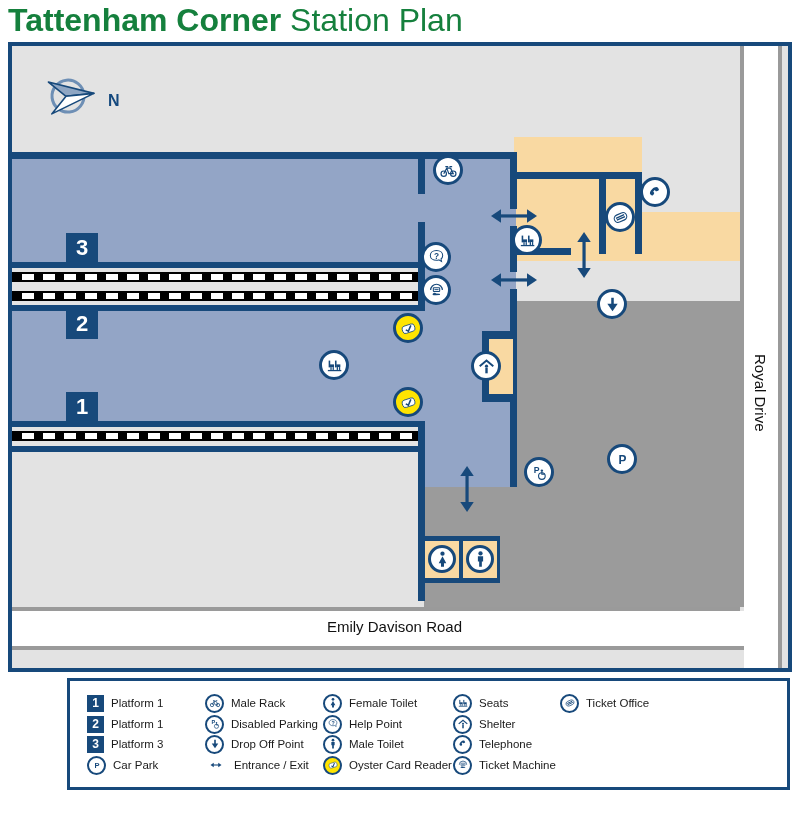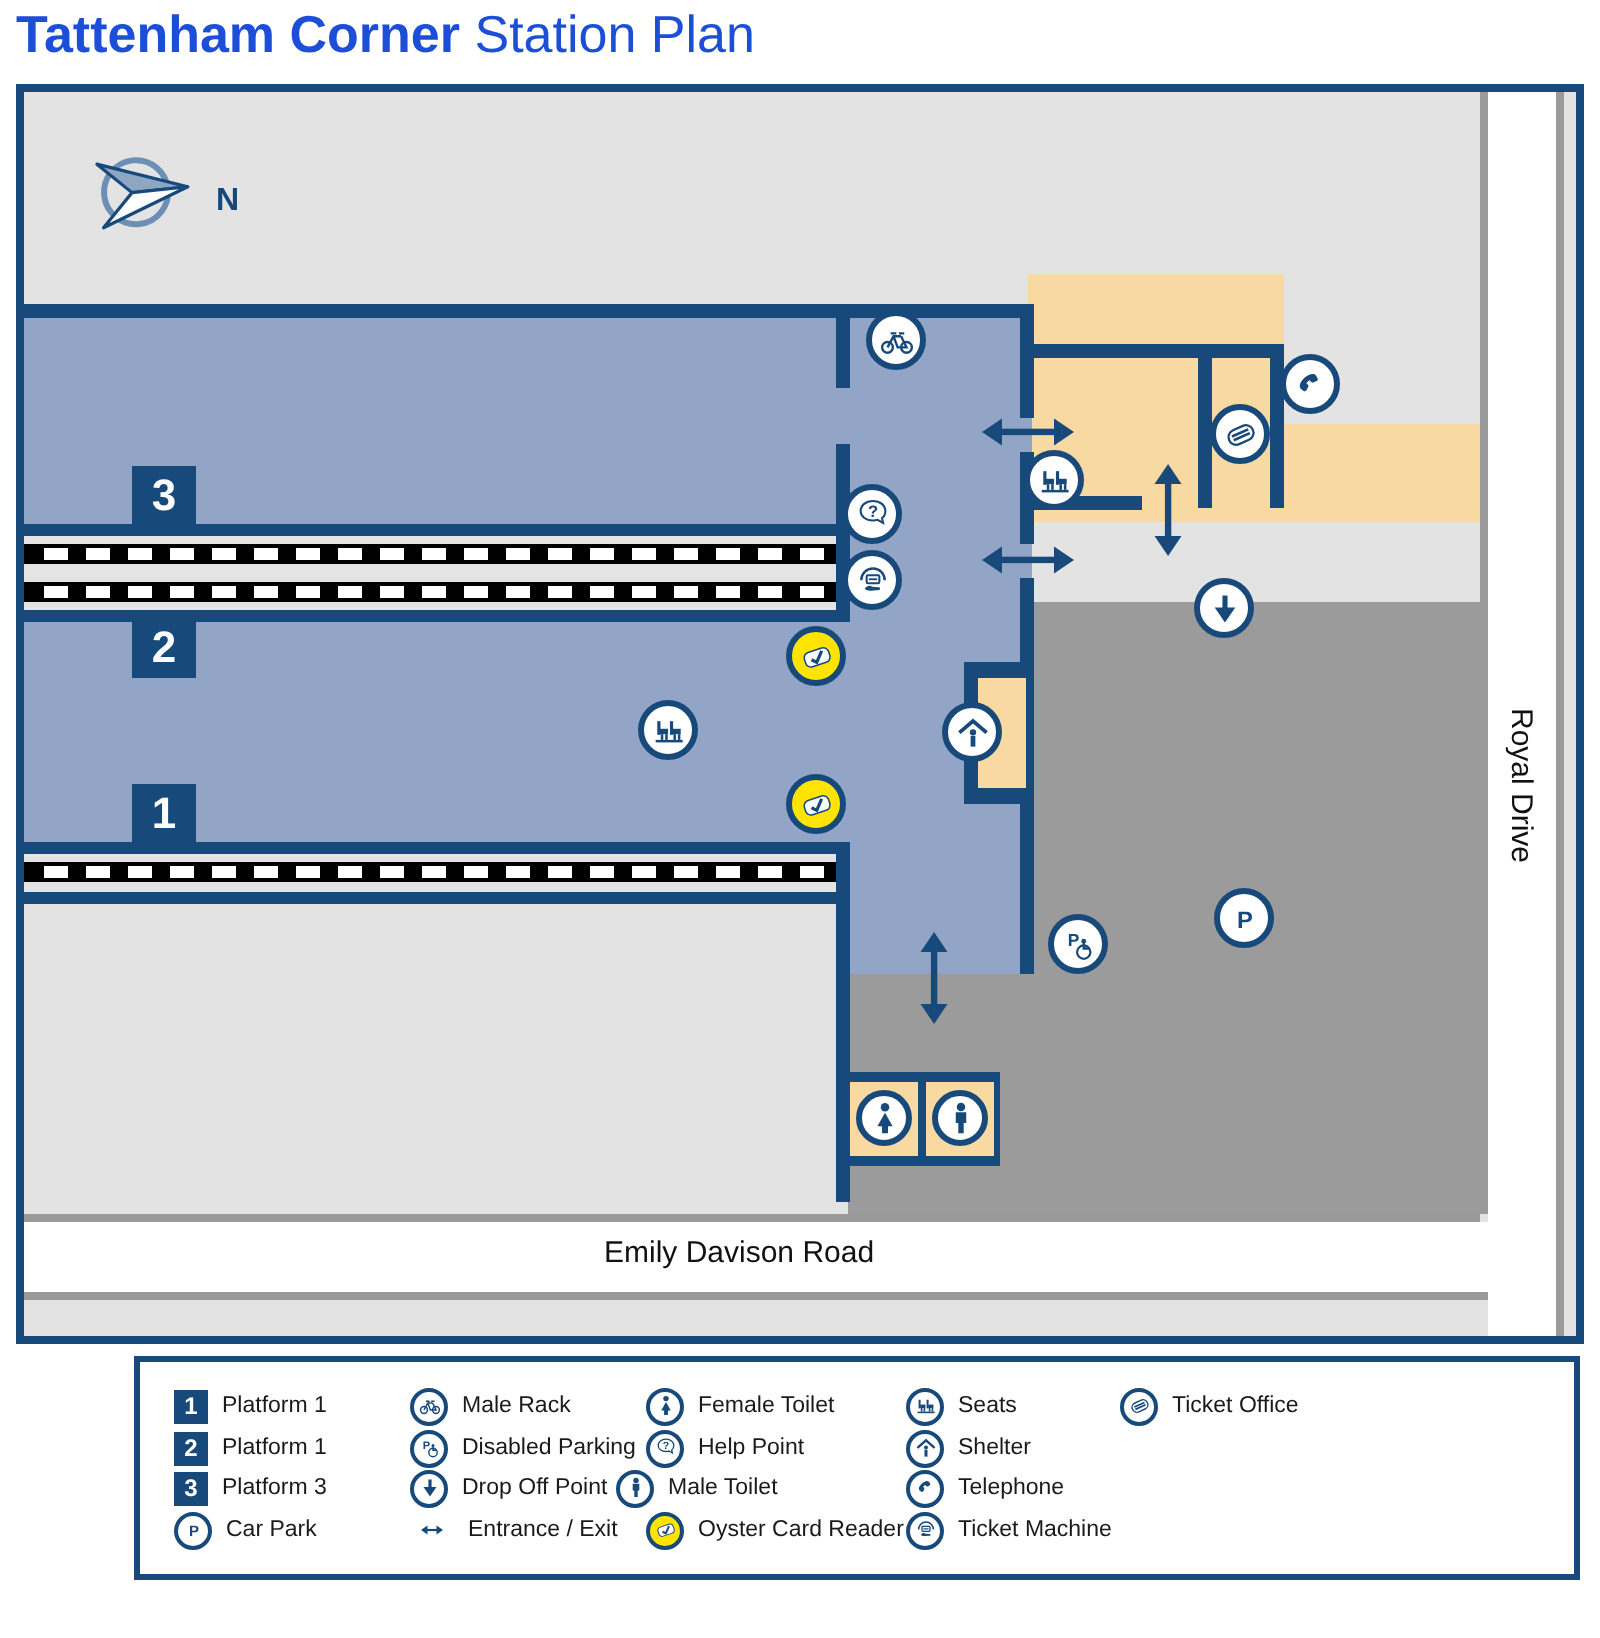--- a/index.html
+++ b/index.html
@@ -1,18 +1,18 @@
 <!DOCTYPE html>
 <html><head>
 <meta charset="utf-8">
 <style>
   html,body{margin:0;padding:0;background:#fff;}
   .page{position:relative;width:800px;height:819px;font-family:"Liberation Sans",sans-serif;overflow:hidden;background:#fff;}
   
-  .title{position:absolute;left:8px;top:2px;font-size:26px;color:#1d4ed8;white-space:nowrap;}
+  .title{position:absolute;left:8px;top:2px;font-size:32px;color:#15803d;white-space:nowrap;}
   .title .b{font-weight:bold;}
   
   .map{position:absolute;left:8px;top:42px;width:784px;height:630px;box-sizing:border-box;border:4px solid #17497B;background:#E3E3E3;overflow:hidden;}
   .map > div, .map > svg{position:absolute;}
   .navy{background:#17497B;}
   .blue{background:#93A5C6;}
   .tan{background:#F9D9A2;}
   .dgray{background:#9B9B9B;}
   .lgray{background:#E4E4E4;}
   .white{background:#FFFFFF;}
@@ -304,21 +304,21 @@
 
     <svg style="left:30px;top:24px" width="58" height="52" viewBox="0 0 58 52">
       <g transform="rotate(-6 27 26)">
         <circle cx="26" cy="26" r="16" fill="none" stroke="#6E8FB5" stroke-width="3"></circle>
         <polygon points="8,10 52,26 24,26" fill="#8FA6C3" stroke="#17497B" stroke-width="1.6" stroke-linejoin="round"></polygon>
         <polygon points="8,42 52,26 24,26" fill="#FFFFFF" stroke="#17497B" stroke-width="1.6" stroke-linejoin="round"></polygon>
       </g>
     </svg>
     <div class="nlab" style="left:96px;top:46px">N</div>
 
-    <div class="roadlab" style="left:290px;top:572px;width:160px;text-align:left">Emily Davison Road</div>
+    <div class="roadlab" style="left:290px;top:572px;width:160px;text-align:right">Emily Davison Road</div>
     <div class="roadlab vrt" style="left:740px;top:308px">Royal Drive</div>
   </div>
 
   <div class="keypanel"></div>
 
   <div class="key-item" style="left:87px;top:693px">
     <span class="ksq">1</span>
     <span class="lab">Platform 1</span>
   </div>
   <div class="key-item" style="left:87px;top:714px">
@@ -380,21 +380,21 @@
     <span class="lab">Female Toilet</span>
   </div>
   <div class="key-item" style="left:323px;top:714px">
     <span class="kic">
         <svg viewBox="0 0 24 24">
           <use href="#sym-help"></use>
         </svg>
       </span>
     <span class="lab">Help Point</span>
   </div>
-  <div class="key-item" style="left:308px;top:734px">
+  <div class="key-item" style="left:323px;top:734px">
     <span class="kic">
         <svg viewBox="0 0 24 24">
           <use href="#sym-male"></use>
         </svg>
       </span>
     <span class="lab">Male Toilet</span>
   </div>
   <div class="key-item" style="left:323px;top:755px">
     <span class="kic yellow">
         <svg viewBox="0 0 24 24">

